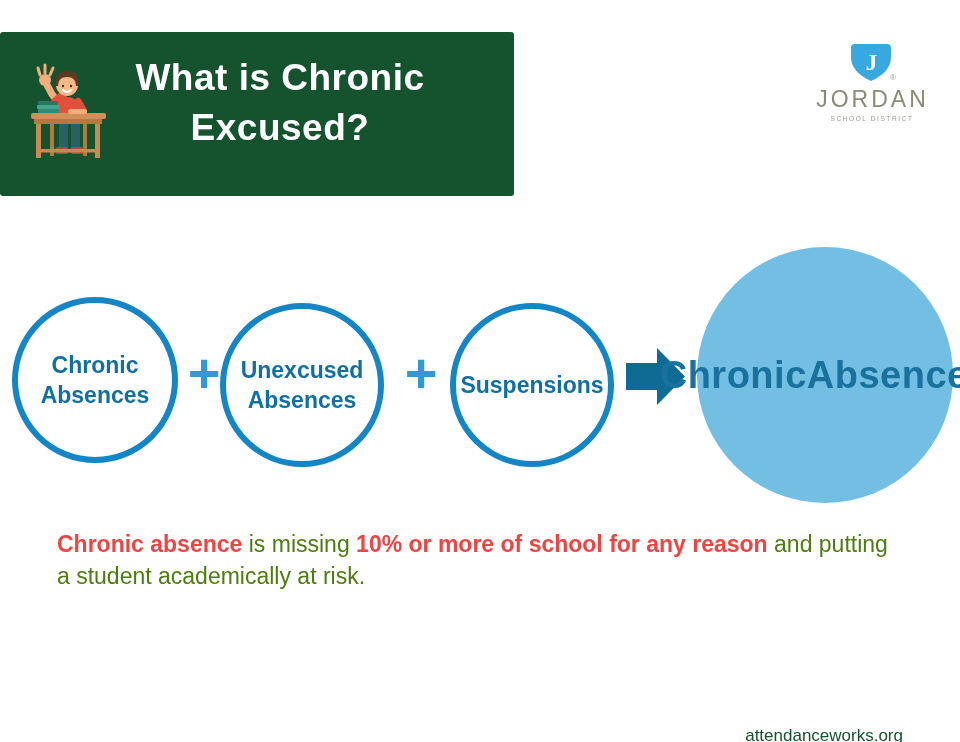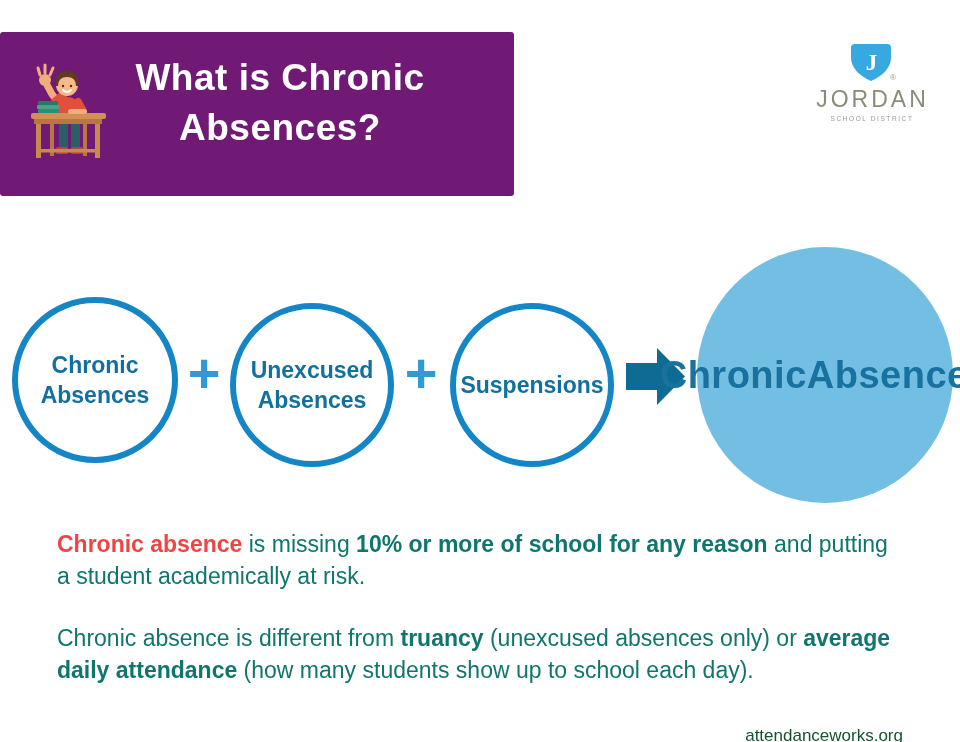--- a/index.html
+++ b/index.html
@@ -11,21 +11,21 @@
     background: #ffffff;
     overflow: hidden;
     font-family: "Liberation Sans", sans-serif;
   }
 
   
   .banner {
     position: absolute;
     left: 0; top: 32px;
     width: 514px; height: 164px;
-    background: #701a75;
+    background: #14532d;
     border-radius: 3px;
   }
   .student-svg {
     position: absolute;
     left: 26px; top: 24px;
     width: 90px; height: 106px;
   }
   .title {
     position: absolute;
     left: 90px; top: 21px;
@@ -77,21 +77,21 @@
     display: flex;
     align-items: center;
     justify-content: center;
     text-align: center;
     font-weight: bold;
     color: #11709f;
     font-size: 23px;
     line-height: 30px;
   }
   .circle-1 { left: 12px;  top: 297px; width: 166px; height: 166px; }
-  .circle-2 { left: 230px; top: 303px; width: 164px; height: 164px; }
+  .circle-2 { left: 220px; top: 303px; width: 164px; height: 164px; }
   .circle-3 { left: 450px; top: 303px; width: 164px; height: 164px; }
 
   .plus {
     position: absolute;
     width: 48px;
     text-align: center;
     color: #2f9ad4;
     font-size: 56px;
     line-height: 56px;
     font-weight: bold;
@@ -128,22 +128,22 @@
     position: absolute;
     left: 57px;
     width: 835px;
     font-size: 23px;
     line-height: 32px;
     color: #1b6fa0;
   }
   .para-1 { top: 528px; }
   .para-2 { top: 622px; }
   .t-bold-blue  { font-weight: bold; color: #ef4444; }
-  .t-blue       { color: #0f766e; }
-  .t-bold-green { font-weight: bold; color: #0f766e; }
+  .t-blue       { color: #4d7c0f; }
+  .t-bold-green { font-weight: bold; color: #ef4444; }
 
   
   .footer {
     position: absolute;
     right: 57px; top: 726px;
     font-size: 17px;
     color: #14532d;
   }
 </style>
 </head>
@@ -189,21 +189,21 @@
       <rect x="8" y="63" width="68" height="5" fill="#b9763d"></rect>
 
       <rect x="12" y="45" width="20" height="4" rx="1" fill="#257a66"></rect>
       <rect x="11" y="49" width="22" height="4" rx="1" fill="#45a58c"></rect>
       <rect x="12" y="53" width="21" height="4" rx="1" fill="#2f8d74"></rect>
 
       <rect x="42" y="53" width="19" height="5" rx="2.5" fill="#f2ad7d"></rect>
     </svg>
     <div class="title">
       <div>What is Chronic</div>
-      <div>Absences?</div>
+      <div>Excused?</div>
     </div>
   </div>
 
   <div class="logo">
     <div class="shield-wrap">
       <svg class="shield-svg" viewBox="0 0 40 38" aria-hidden="true">
         <path d="M4,0 H36 Q40,0 40,4 V13 Q40,28 20,37 Q0,28 0,13 V4 Q0,0 4,0 Z" fill="#38a8e0"></path>
         <text x="20.5" y="26" text-anchor="middle" font-family="Liberation Serif, serif" font-weight="bold" font-size="23" fill="#ffffff">J</text>
       </svg>
       <span class="reg-mark">®</span>
@@ -238,17 +238,16 @@
     <polygon points="0,15 31,15 31,0 59,28.5 31,57 31,42 0,42" fill="#0d6b94"></polygon>
   </svg>
 
   <div class="result-circle">
     <div>Chronic</div>
     <div>Absences</div>
   </div>
 
   <p class="para para-1"><span class="t-bold-blue">Chronic absence</span><span class="t-blue"> is missing </span><span class="t-bold-green">10% or more of school for any reason</span><span class="t-blue"> and putting a student academically at risk.</span></p>
 
-  <p class="para para-2"><span class="t-blue">Chronic absence is different from </span><span class="t-bold-green">truancy</span><span class="t-blue"> (unexcused absences only) or </span><span class="t-bold-green">average daily attendance</span><span class="t-blue"> (how many students show up to school each day).</span></p>
 
   <div class="footer">attendanceworks.org</div>
 
 </div>
 
 </body></html>

